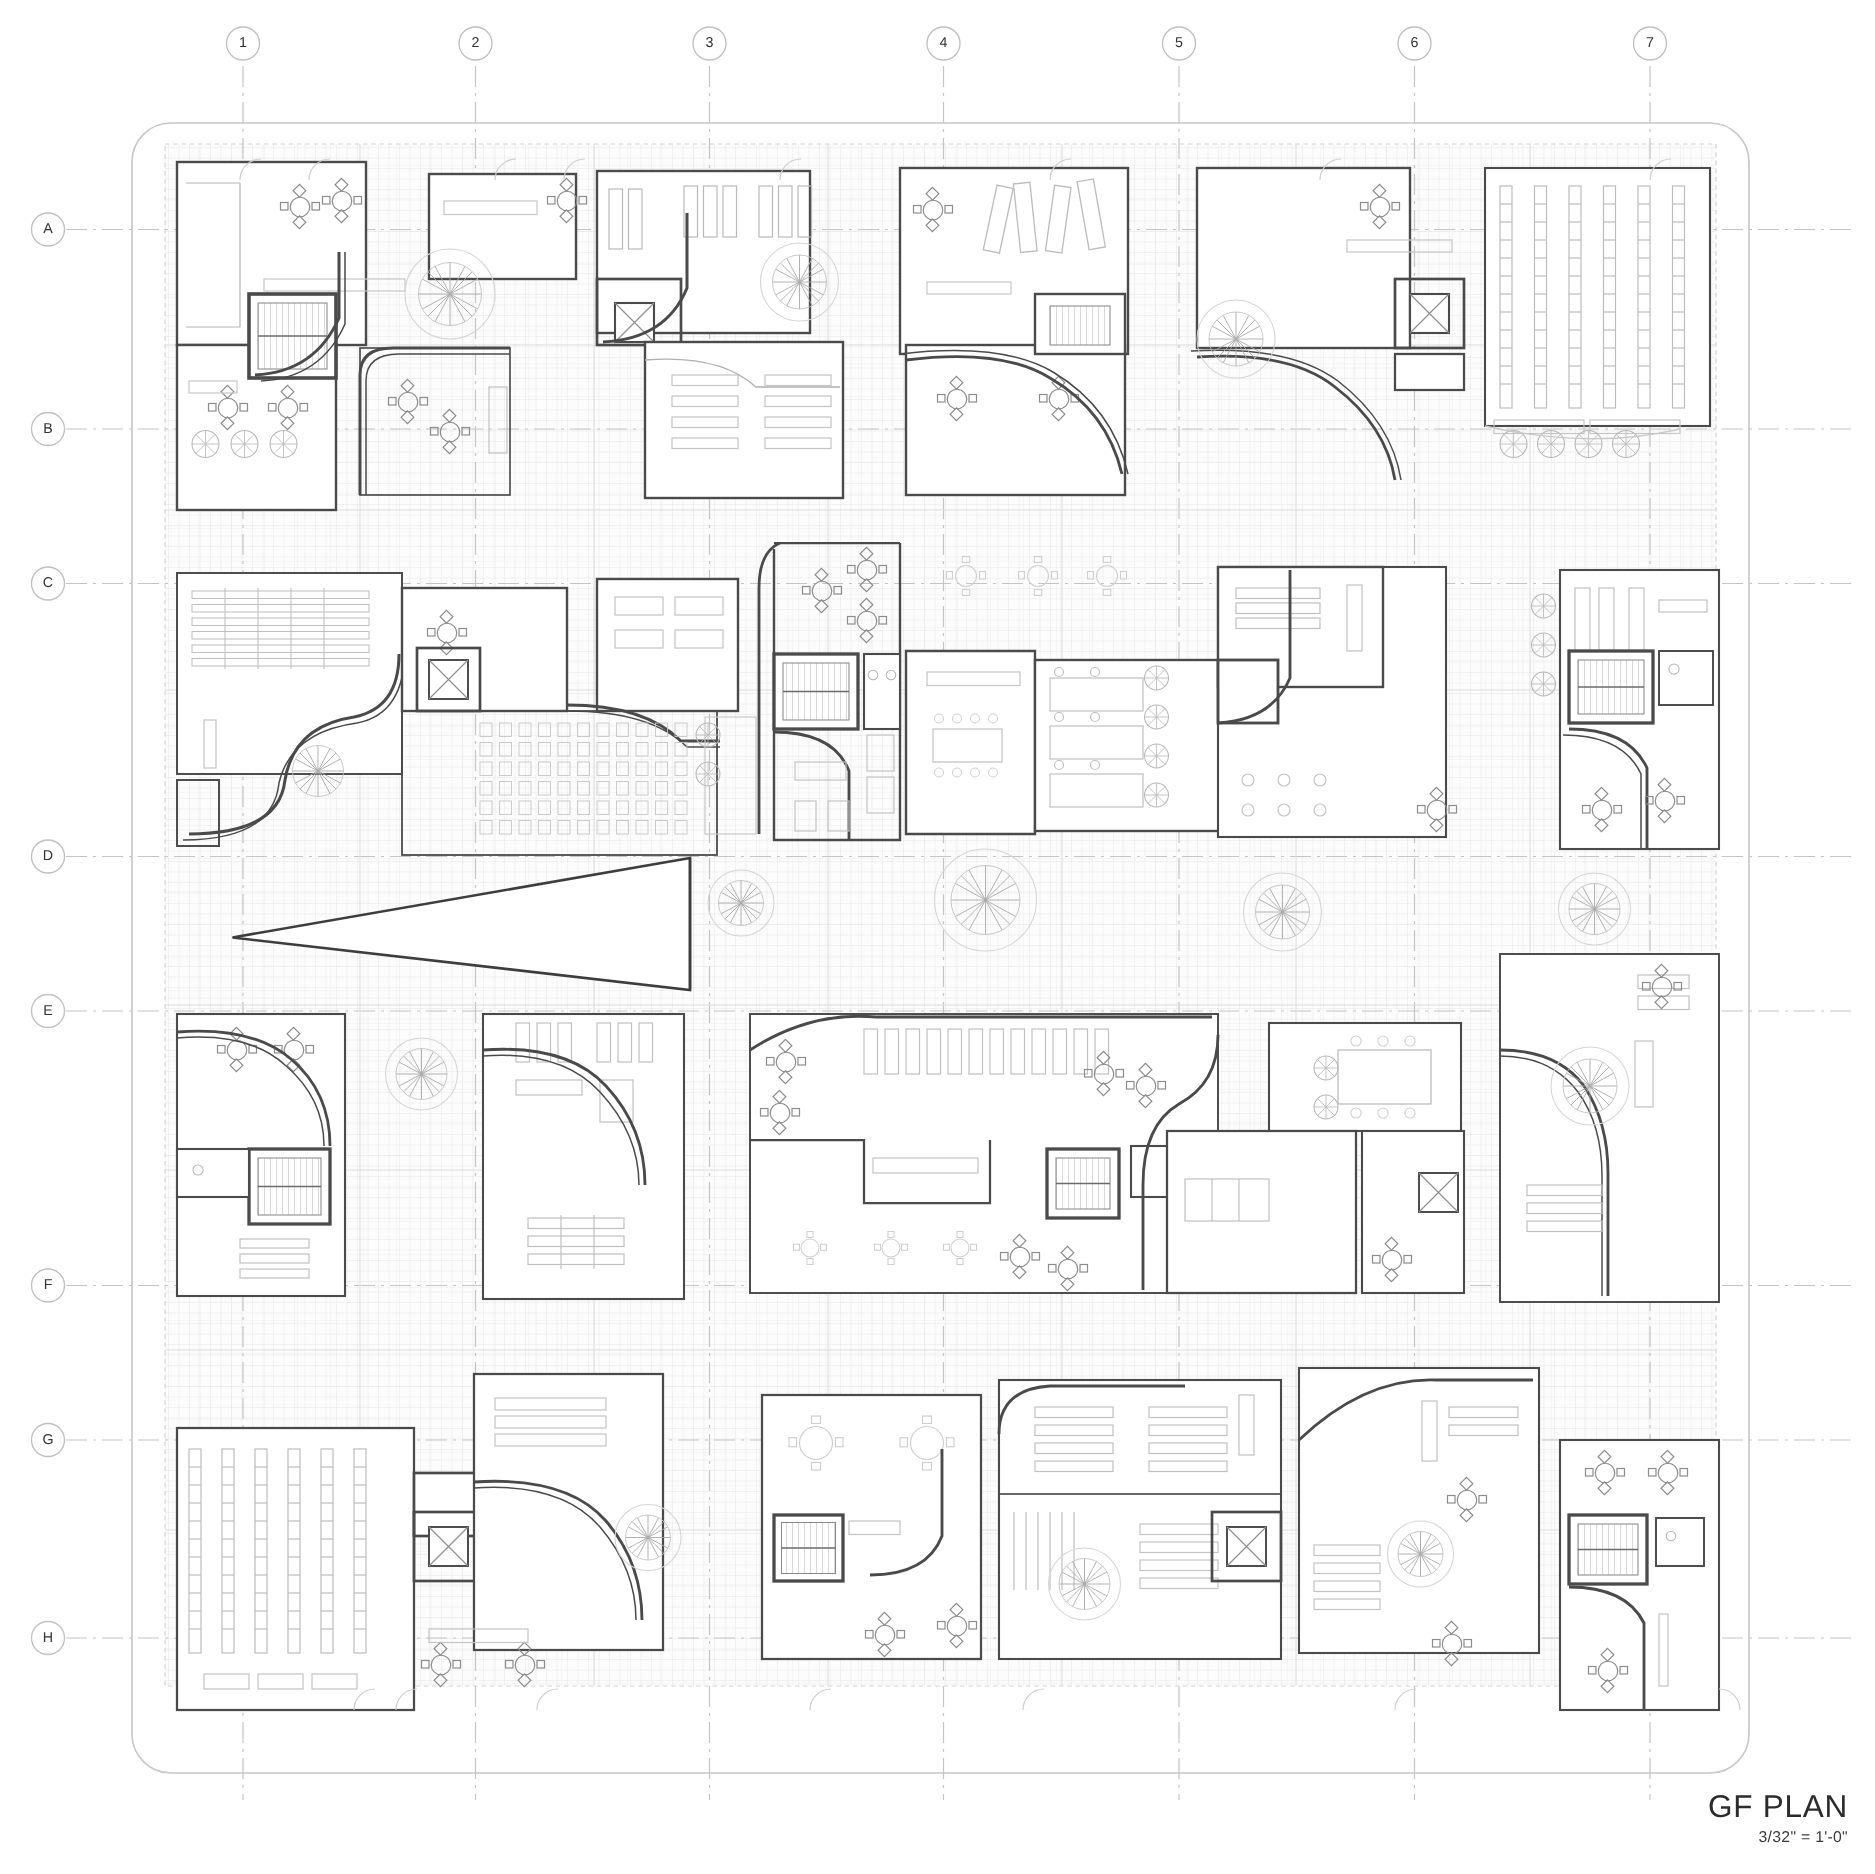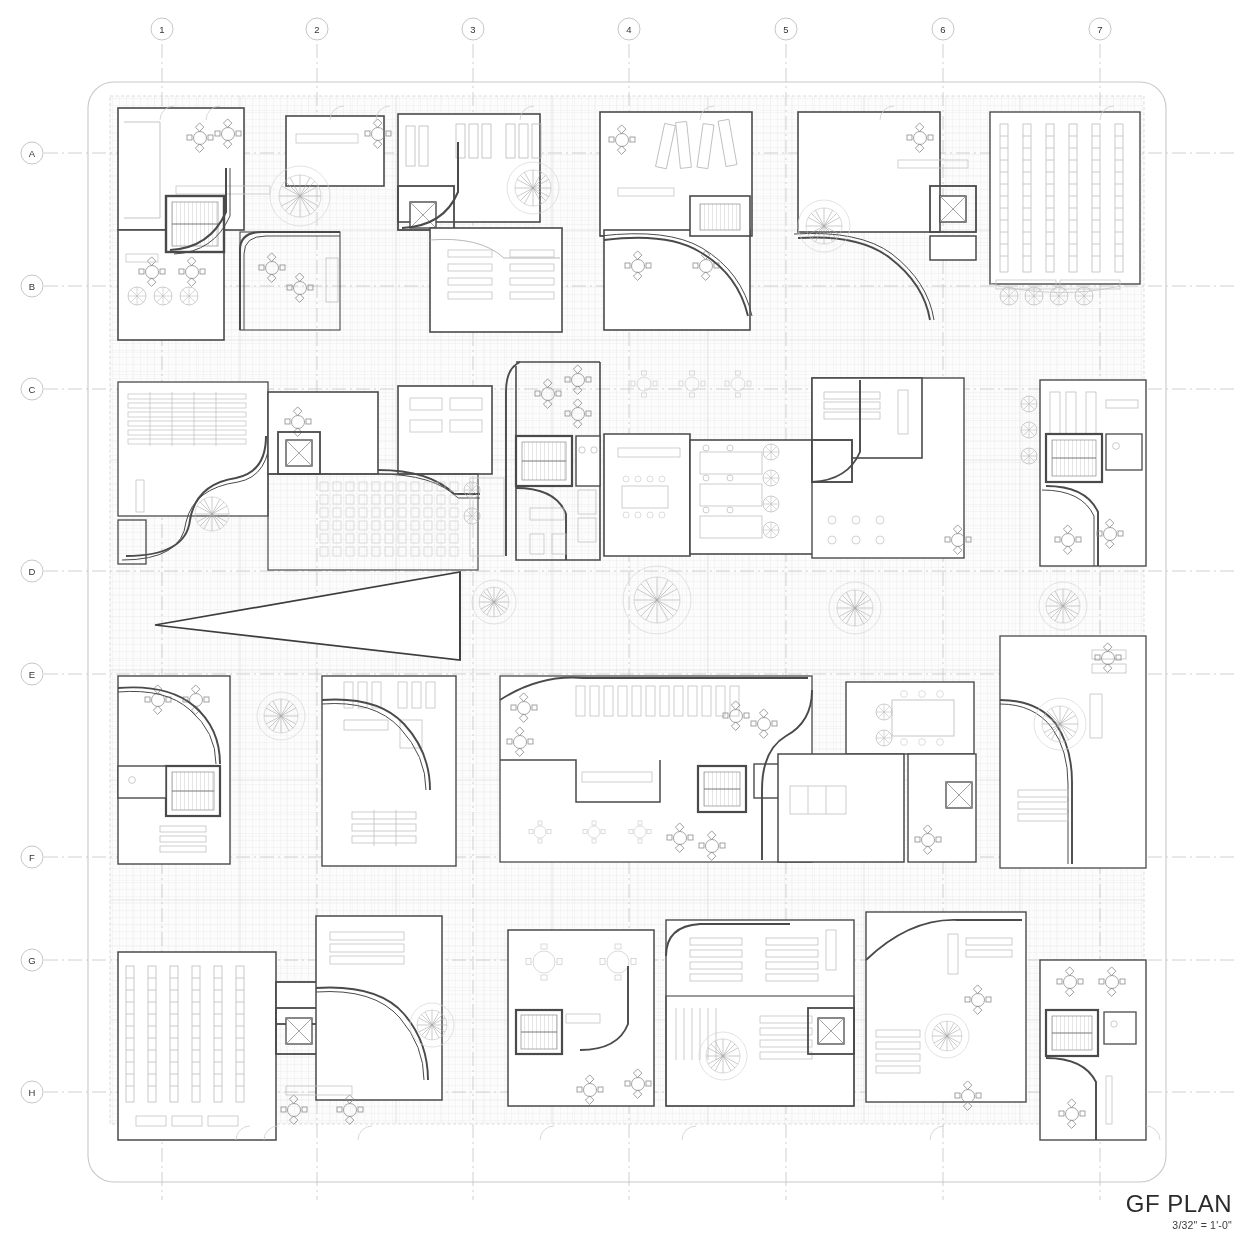--- a/index.html
+++ b/index.html
@@ -1,21 +1,21 @@
 <!DOCTYPE html>
 <html><head>
 <meta charset="utf-8">
 <style>
   html,body{margin:0;padding:0;background:#ffffff;}
   body{width:1250px;height:1249px;overflow:hidden;
        font-family:"Liberation Sans",sans-serif;color:#1a1a1a;}
   #sheet{position:relative;width:1250px;height:1249px;background:#ffffff;}
   #plan-svg{position:absolute;left:0;top:0;width:1250px;height:1249px;}
   #title-block{position:absolute;right:18px;bottom:18px;text-align:right;}
-  #title-block .t{font-size:24px;letter-spacing:.5px;color:#2b2b2b;line-height:1.05;}
+  #title-block .t{font-size:21px;letter-spacing:.5px;color:#2b2b2b;line-height:1.05;}
   #title-block .s{font-size:10.5px;color:#3a3a3a;margin-top:3px;letter-spacing:.2px;}
   .gb-txt{font-family:"Liberation Sans",sans-serif;font-size:9.5px;fill:#333;text-anchor:middle;dominant-baseline:central;}
 </style>
 </head>
 <body>
 
 <div id="sheet">
 
   <svg id="plan-svg" viewBox="0 0 1250 1249" xmlns="http://www.w3.org/2000/svg">
     <defs>

